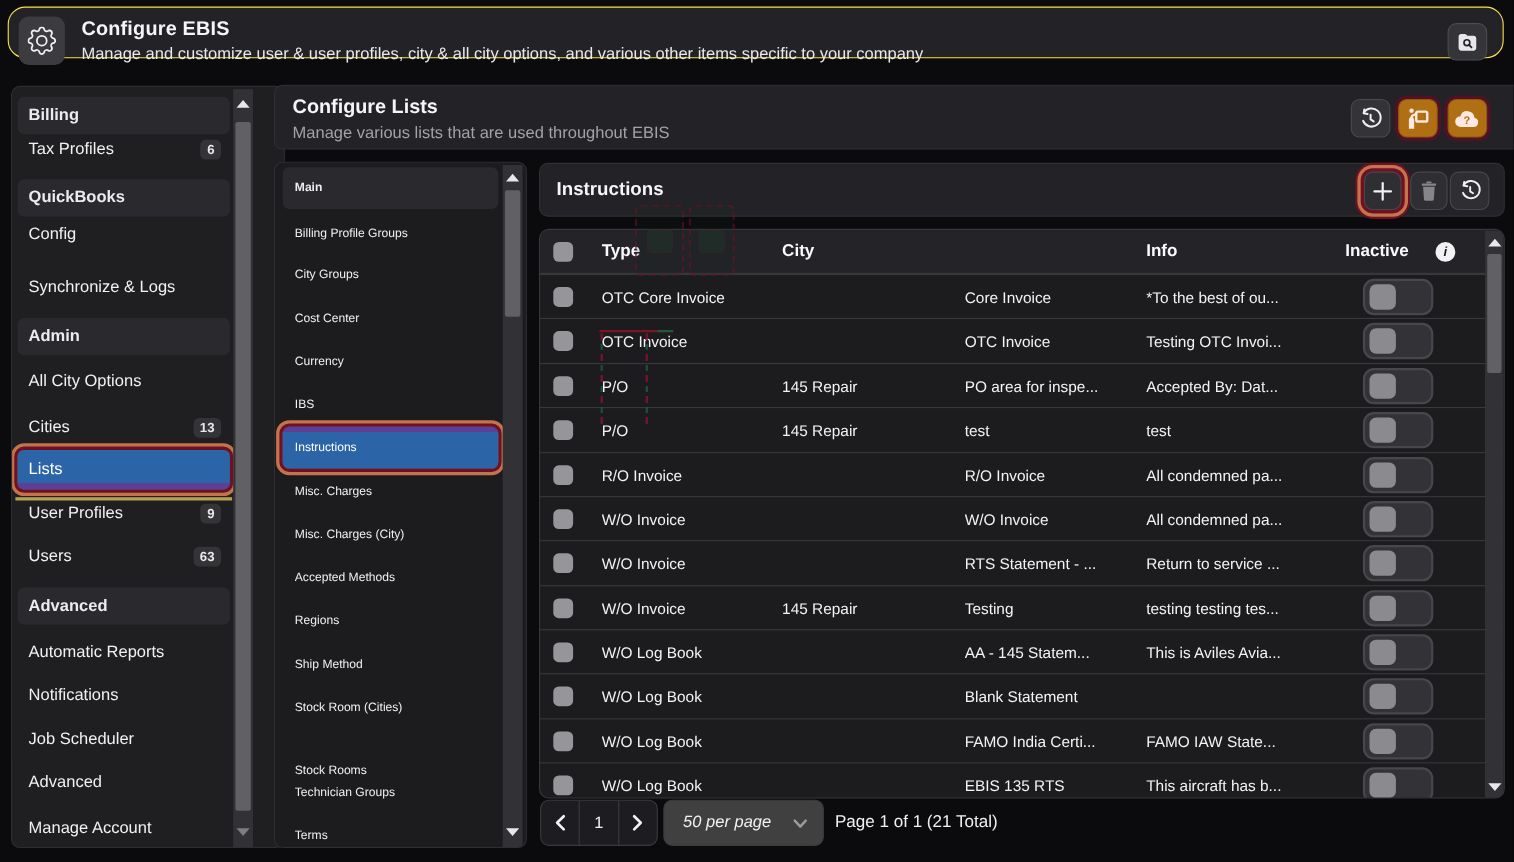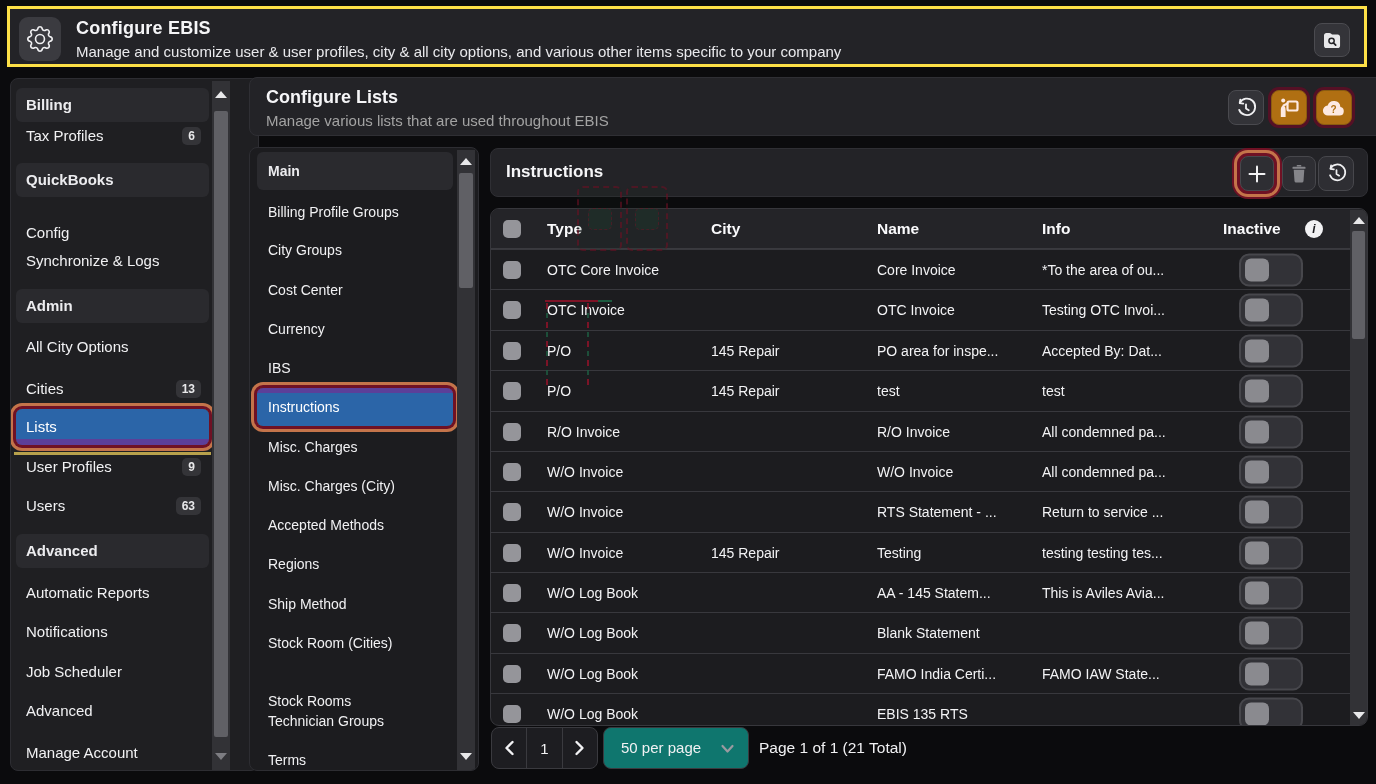--- a/index.html
+++ b/index.html
@@ -1,22 +1,22 @@
 <!DOCTYPE html>
 <html><head>
 <meta charset="utf-8">
 <style>
   * { margin:0; padding:0; box-sizing:border-box; }
   html,body { width:1376px; height:784px; background:#0b0b0d; overflow:hidden; }
   body { font-family:"Liberation Sans", sans-serif; color:#f1f1f3; }
   .stage { position:relative; width:1376px; height:784px; background:#0b0b0d; }
 
   
-  .topbar { position:absolute; left:7px; top:6px; width:1360px; height:61px;
-            background:#232327; border:3px solid #fde047; border-radius:0; }
+  .topbar { position:absolute; left:7px; top:6px; width:1360px; height:47px;
+            background:#232327; border:1px solid #fde047; border-radius:16px; }
   .gear-btn { position:absolute; left:9px; top:8px; width:42px; height:44px;
               background:#3b3b40; border-radius:9px; display:flex; align-items:center; justify-content:center; }
   .topbar-titles { position:absolute; left:66px; top:9px; }
   .topbar-title { font-size:18px; font-weight:bold; color:#f5f5f7; letter-spacing:.2px; }
   .topbar-sub { font-size:15px; color:#e9e9ec; margin-top:4px; }
   .folder-btn { position:absolute; right:14px; top:14px; width:36px; height:34px;
                 background:#343439; border:1px solid #4b4b50; border-radius:8px;
                 display:flex; align-items:center; justify-content:center; }
 
   
@@ -38,21 +38,21 @@
   .srow .badge { position:absolute; right:8px; top:50%; transform:translateY(-50%);
                  background:#343438; border-radius:5px; font-size:12px; font-weight:bold;
                  color:#e8e8ea; line-height:18px; padding:0 6px; min-width:17px; text-align:center; }
   .srow.sel { background:linear-gradient(180deg,#2b65a8 0 30px,#5c3f99 30px 36px);
               box-shadow:0 0 0 3px #6f1124, 0 0 0 6px #c4744a; color:#fff; }
   .srow.sel::after { content:""; position:absolute; left:-2px; right:-2px; bottom:-10px; height:3px;
                      background:#b7a14c; }
 
   
   .nrow { position:absolute; left:7px; width:196px; height:38px; line-height:38px;
-          padding-left:11px; font-size:14px; color:#f1f1f3; border-radius:6px; cursor:pointer; }
+          padding-left:11px; font-size:11px; color:#f1f1f3; border-radius:6px; cursor:pointer; }
   .nrow.hdr { background:#2a2a2e; font-weight:bold; color:#ececef; }
   .nrow.sel { background:linear-gradient(180deg,#5c3f99 0 5px,#2b65a8 5px);
               box-shadow:0 0 0 3px #6f1124, 0 0 0 6px #c4744a; color:#fff; }
 
   
   .sbtrack { position:absolute; background:#323236; }
   .sbthumb { position:absolute; left:2px; right:2px; background:#606065; border-radius:2px; }
   .arr { position:absolute; left:50%; transform:translateX(-50%); width:0; height:0;
          border-left:6px solid transparent; border-right:6px solid transparent; }
   .arr.up { border-bottom:7px solid #e8e8ea; }
@@ -95,22 +95,22 @@
                background:#f2f2f4; color:#1c1c1f; font-size:12px; font-weight:bold;
                text-align:center; line-height:18px; font-style:italic; }
 
   
   .pgroup { position:absolute; left:491px; top:727px; width:107px; height:42px;
             background:#1d1d21; border:1px solid #3a3a3f; border-radius:8px; display:flex; }
   .pcell { flex:1; display:flex; align-items:center; justify-content:center; font-size:15px;
            color:#f1f1f3; cursor:pointer; }
   .pcell + .pcell { border-left:1px solid #3a3a3f; }
   .psel { position:absolute; left:603px; top:727px; width:146px; height:42px;
-          background:#0f766e; border:1px solid #3a3a3f; border-radius:8px;
-          font-size:15px; color:#f1f1f3; line-height:40px; padding-left:17px; cursor:pointer; }
+          background:#404040; border:1px solid #3a3a3f; border-radius:8px;
+          font-size:15px; color:#f1f1f3; line-height:40px; padding-left:17px; cursor:pointer;font-style:italic; }
   .psel svg { position:absolute; right:13px; top:14px; }
   .psummary { position:absolute; left:759px; top:727px; height:42px; line-height:42px;
               font-size:15.5px; color:#f1f1f3; }
 
   
   .ghostbox { position:absolute; border:2px dashed rgba(115,16,38,.55); border-radius:6px;
               background:rgba(18,40,30,.14); }
   .ghostbox .ghost-ic { position:absolute; left:50%; top:50%; transform:translate(-50%,-50%);
                         width:24px; height:22px; border-radius:5px; background:rgba(28,64,48,.28);
                         border:1px dashed rgba(110,17,38,.5); }
@@ -147,21 +147,21 @@
           <line x1="11" y1="11.5" x2="13.4" y2="13.9" stroke="#232327" stroke-width="1.8" stroke-linecap="round"></line>
         </svg>
       </span>
     </div>
   </div>
 
   <div class="sidebar">
     <div class="srow hdr" style="top:9px"><span>Billing</span></div>
     <div class="srow" style="top:39px"><span>Tax Profiles</span><span class="badge">6</span></div>
     <div class="srow hdr" style="top:84px"><span>QuickBooks</span></div>
-    <div class="srow" style="top:136px"><span>Config</span></div>
+    <div class="srow" style="top:116px"><span>Config</span></div>
     <div class="srow" style="top:164px"><span>Synchronize &amp; Logs</span></div>
     <div class="srow hdr" style="top:210px"><span>Admin</span></div>
     <div class="srow" style="top:250px"><span>All City Options</span></div>
     <div class="srow" style="top:292px"><span>Cities</span><span class="badge">13</span></div>
     <div class="srow sel" style="top:330px"><span>Lists</span></div>
     <div class="srow" style="top:370px"><span>User Profiles</span><span class="badge">9</span></div>
     <div class="srow" style="top:409px"><span>Users</span><span class="badge">63</span></div>
     <div class="srow hdr" style="top:455px"><span>Advanced</span></div>
     <div class="srow" style="top:496px"><span>Automatic Reports</span></div>
     <div class="srow" style="top:535px"><span>Notifications</span></div>
@@ -261,32 +261,31 @@
         </svg>
       </span>
     </div>
   </div>
 
   <div class="dtable">
     <div class="thead">
       <span class="checkbox"></span>
       <span class="cell c-type">Type</span>
       <span class="cell c-city">City</span>
-      <span class="cell c-name">Name</span>
       <span class="cell c-info">Info</span>
       <span class="cell c-inactive">Inactive</span>
       <span class="info-circ">i</span>
     </div>
 
     <div class="trow" style="top:40px">
       <span class="checkbox"></span>
       <span class="cell c-type">OTC Core Invoice</span>
       <span class="cell c-city"></span>
       <span class="cell c-name">Core Invoice</span>
-      <span class="cell c-info">*To the area of ou...</span>
+      <span class="cell c-info">*To the best of ou...</span>
       <span class="toggle">
           <span class="knob"></span>
         </span>
     </div>
     <div class="trow" style="top:80px">
       <span class="checkbox"></span>
       <span class="cell c-type">OTC Invoice</span>
       <span class="cell c-city"></span>
       <span class="cell c-name">OTC Invoice</span>
       <span class="cell c-info">Testing OTC Invoi...</span>
@@ -382,20 +381,21 @@
       <span class="cell c-info">FAMO IAW State...</span>
       <span class="toggle">
           <span class="knob"></span>
         </span>
     </div>
     <div class="trow" style="top:484px">
       <span class="checkbox"></span>
       <span class="cell c-type">W/O Log Book</span>
       <span class="cell c-city"></span>
       <span class="cell c-name">EBIS 135 RTS</span>
+      <span class="cell c-info">This aircraft has b...</span>
       <span class="toggle">
           <span class="knob"></span>
         </span>
     </div>
 
     <div class="sbtrack" style="left:859px; top:1px; width:17px; height:516px;">
       <div class="arr up" style="top:7px"></div>
       <div class="sbthumb" style="top:21px; height:108px;"></div>
       <div class="arr down" style="top:502px"></div>
     </div>

